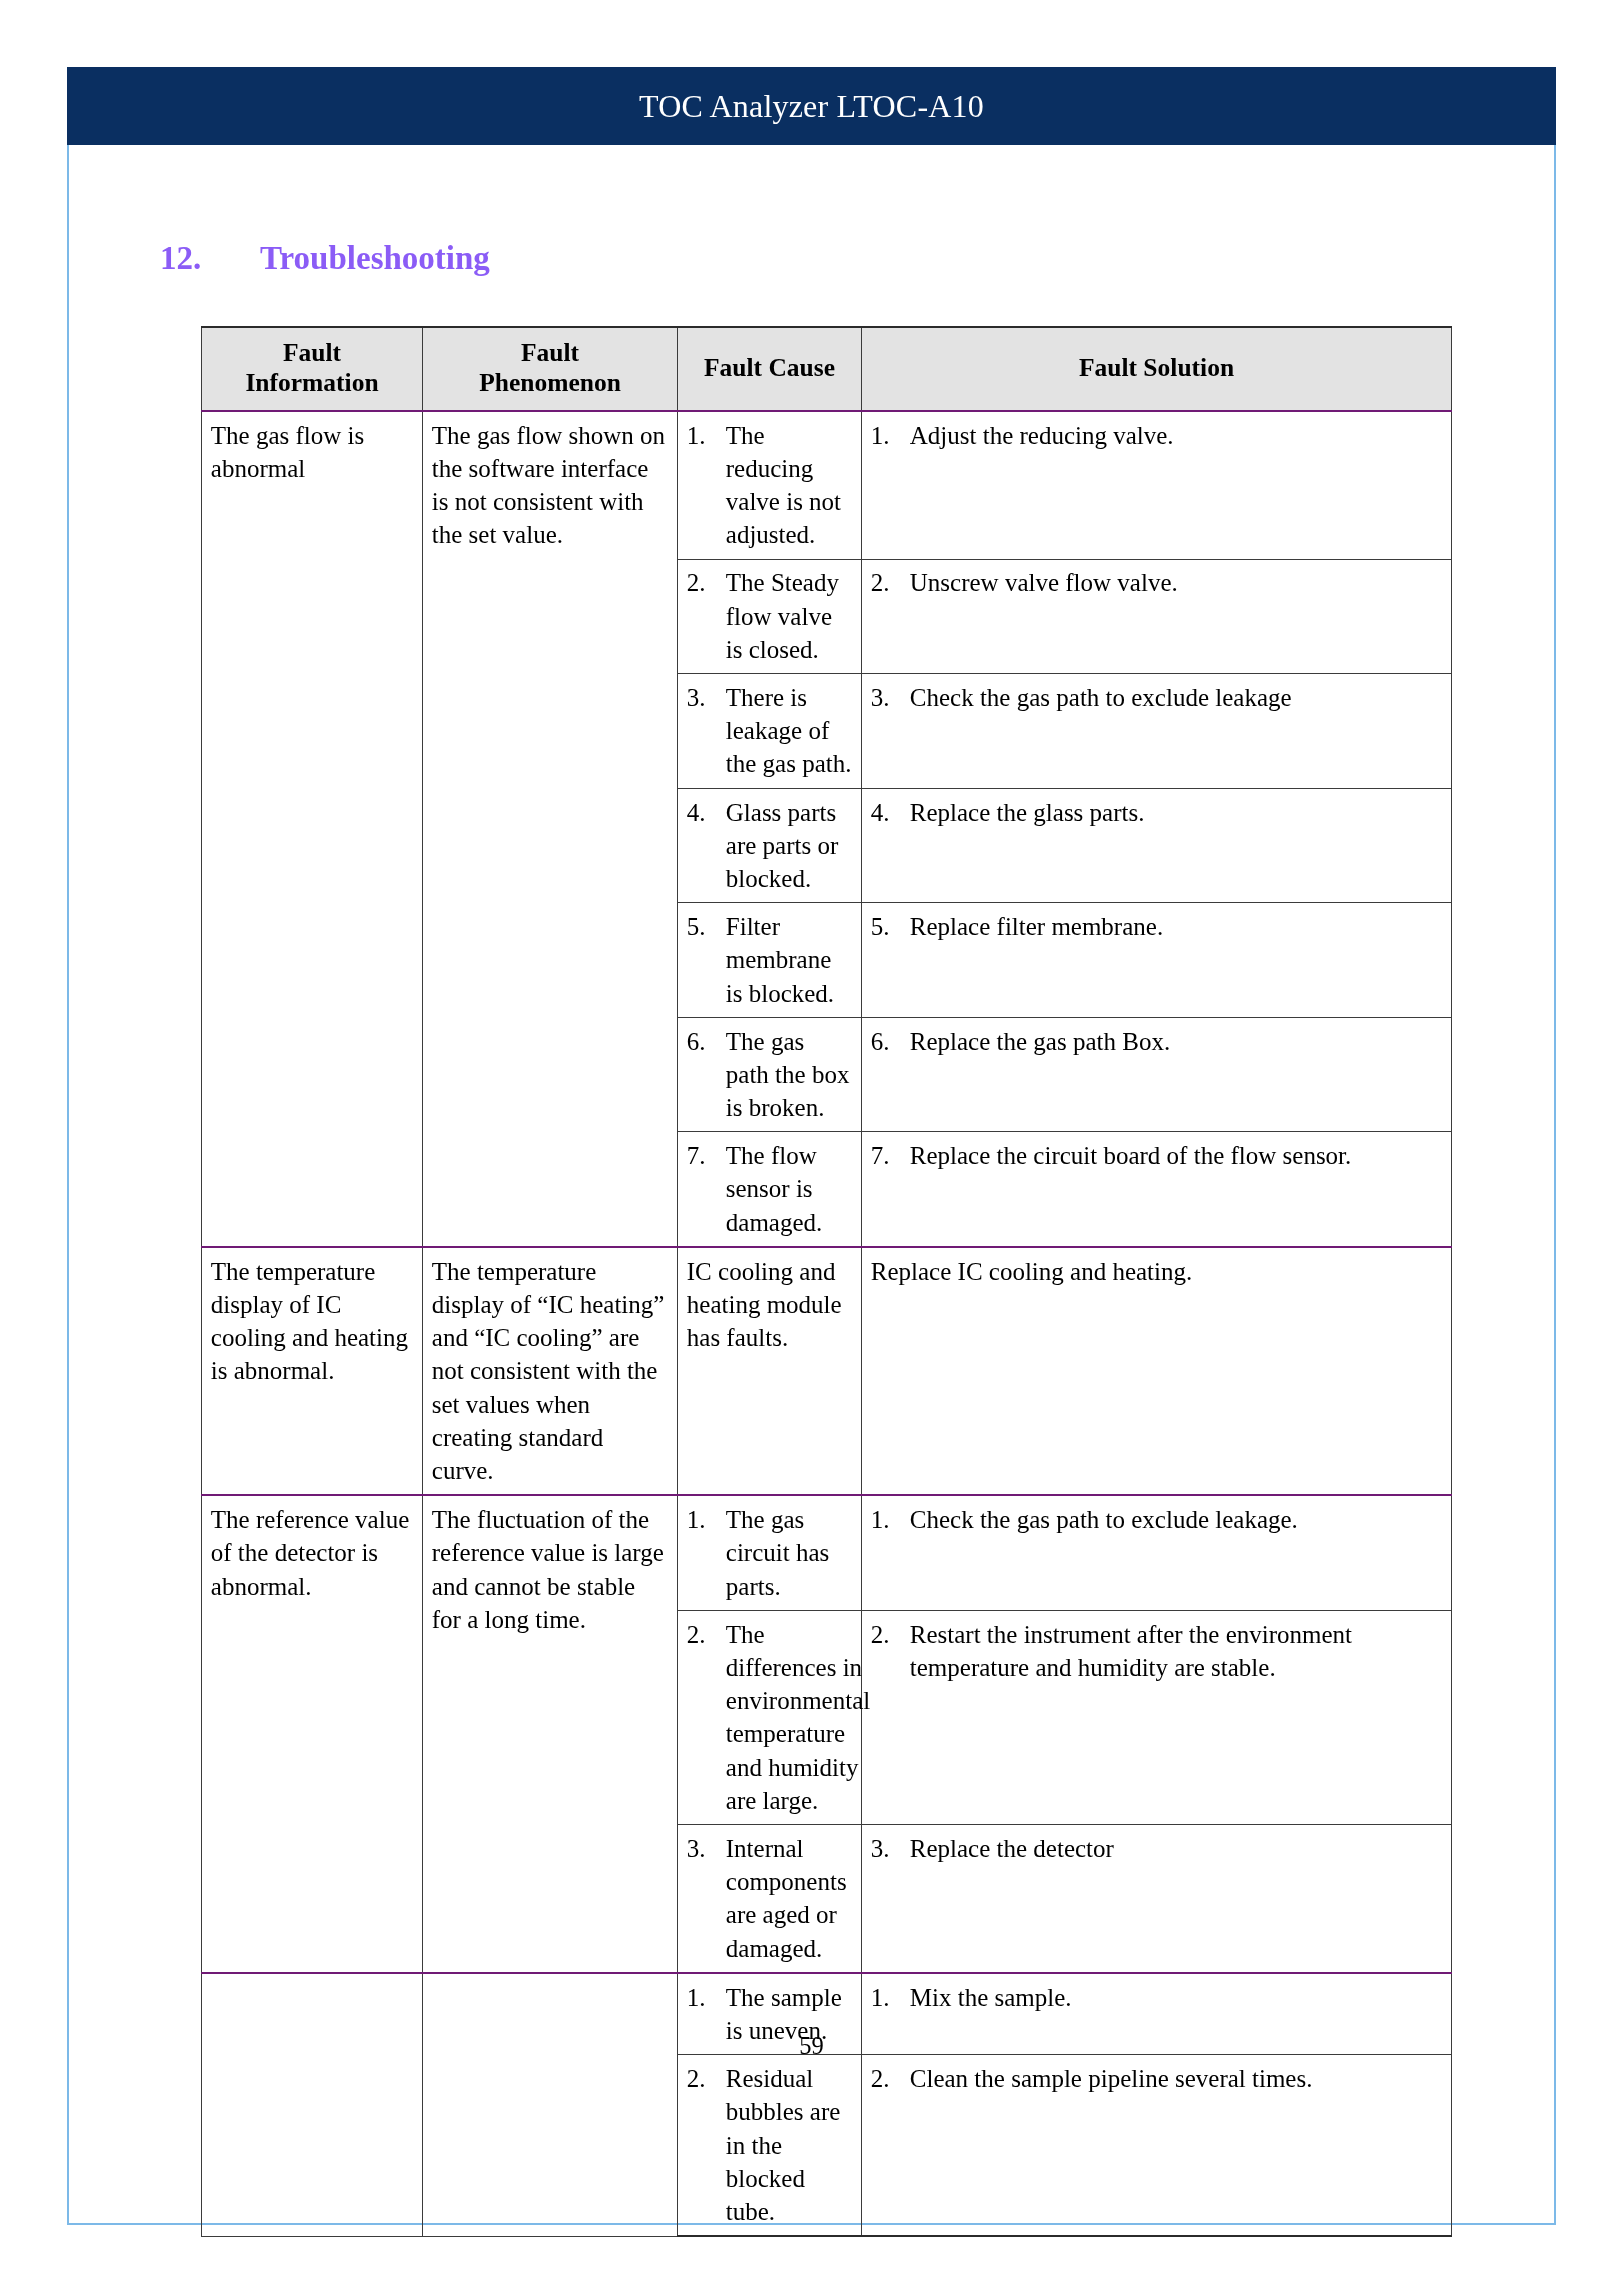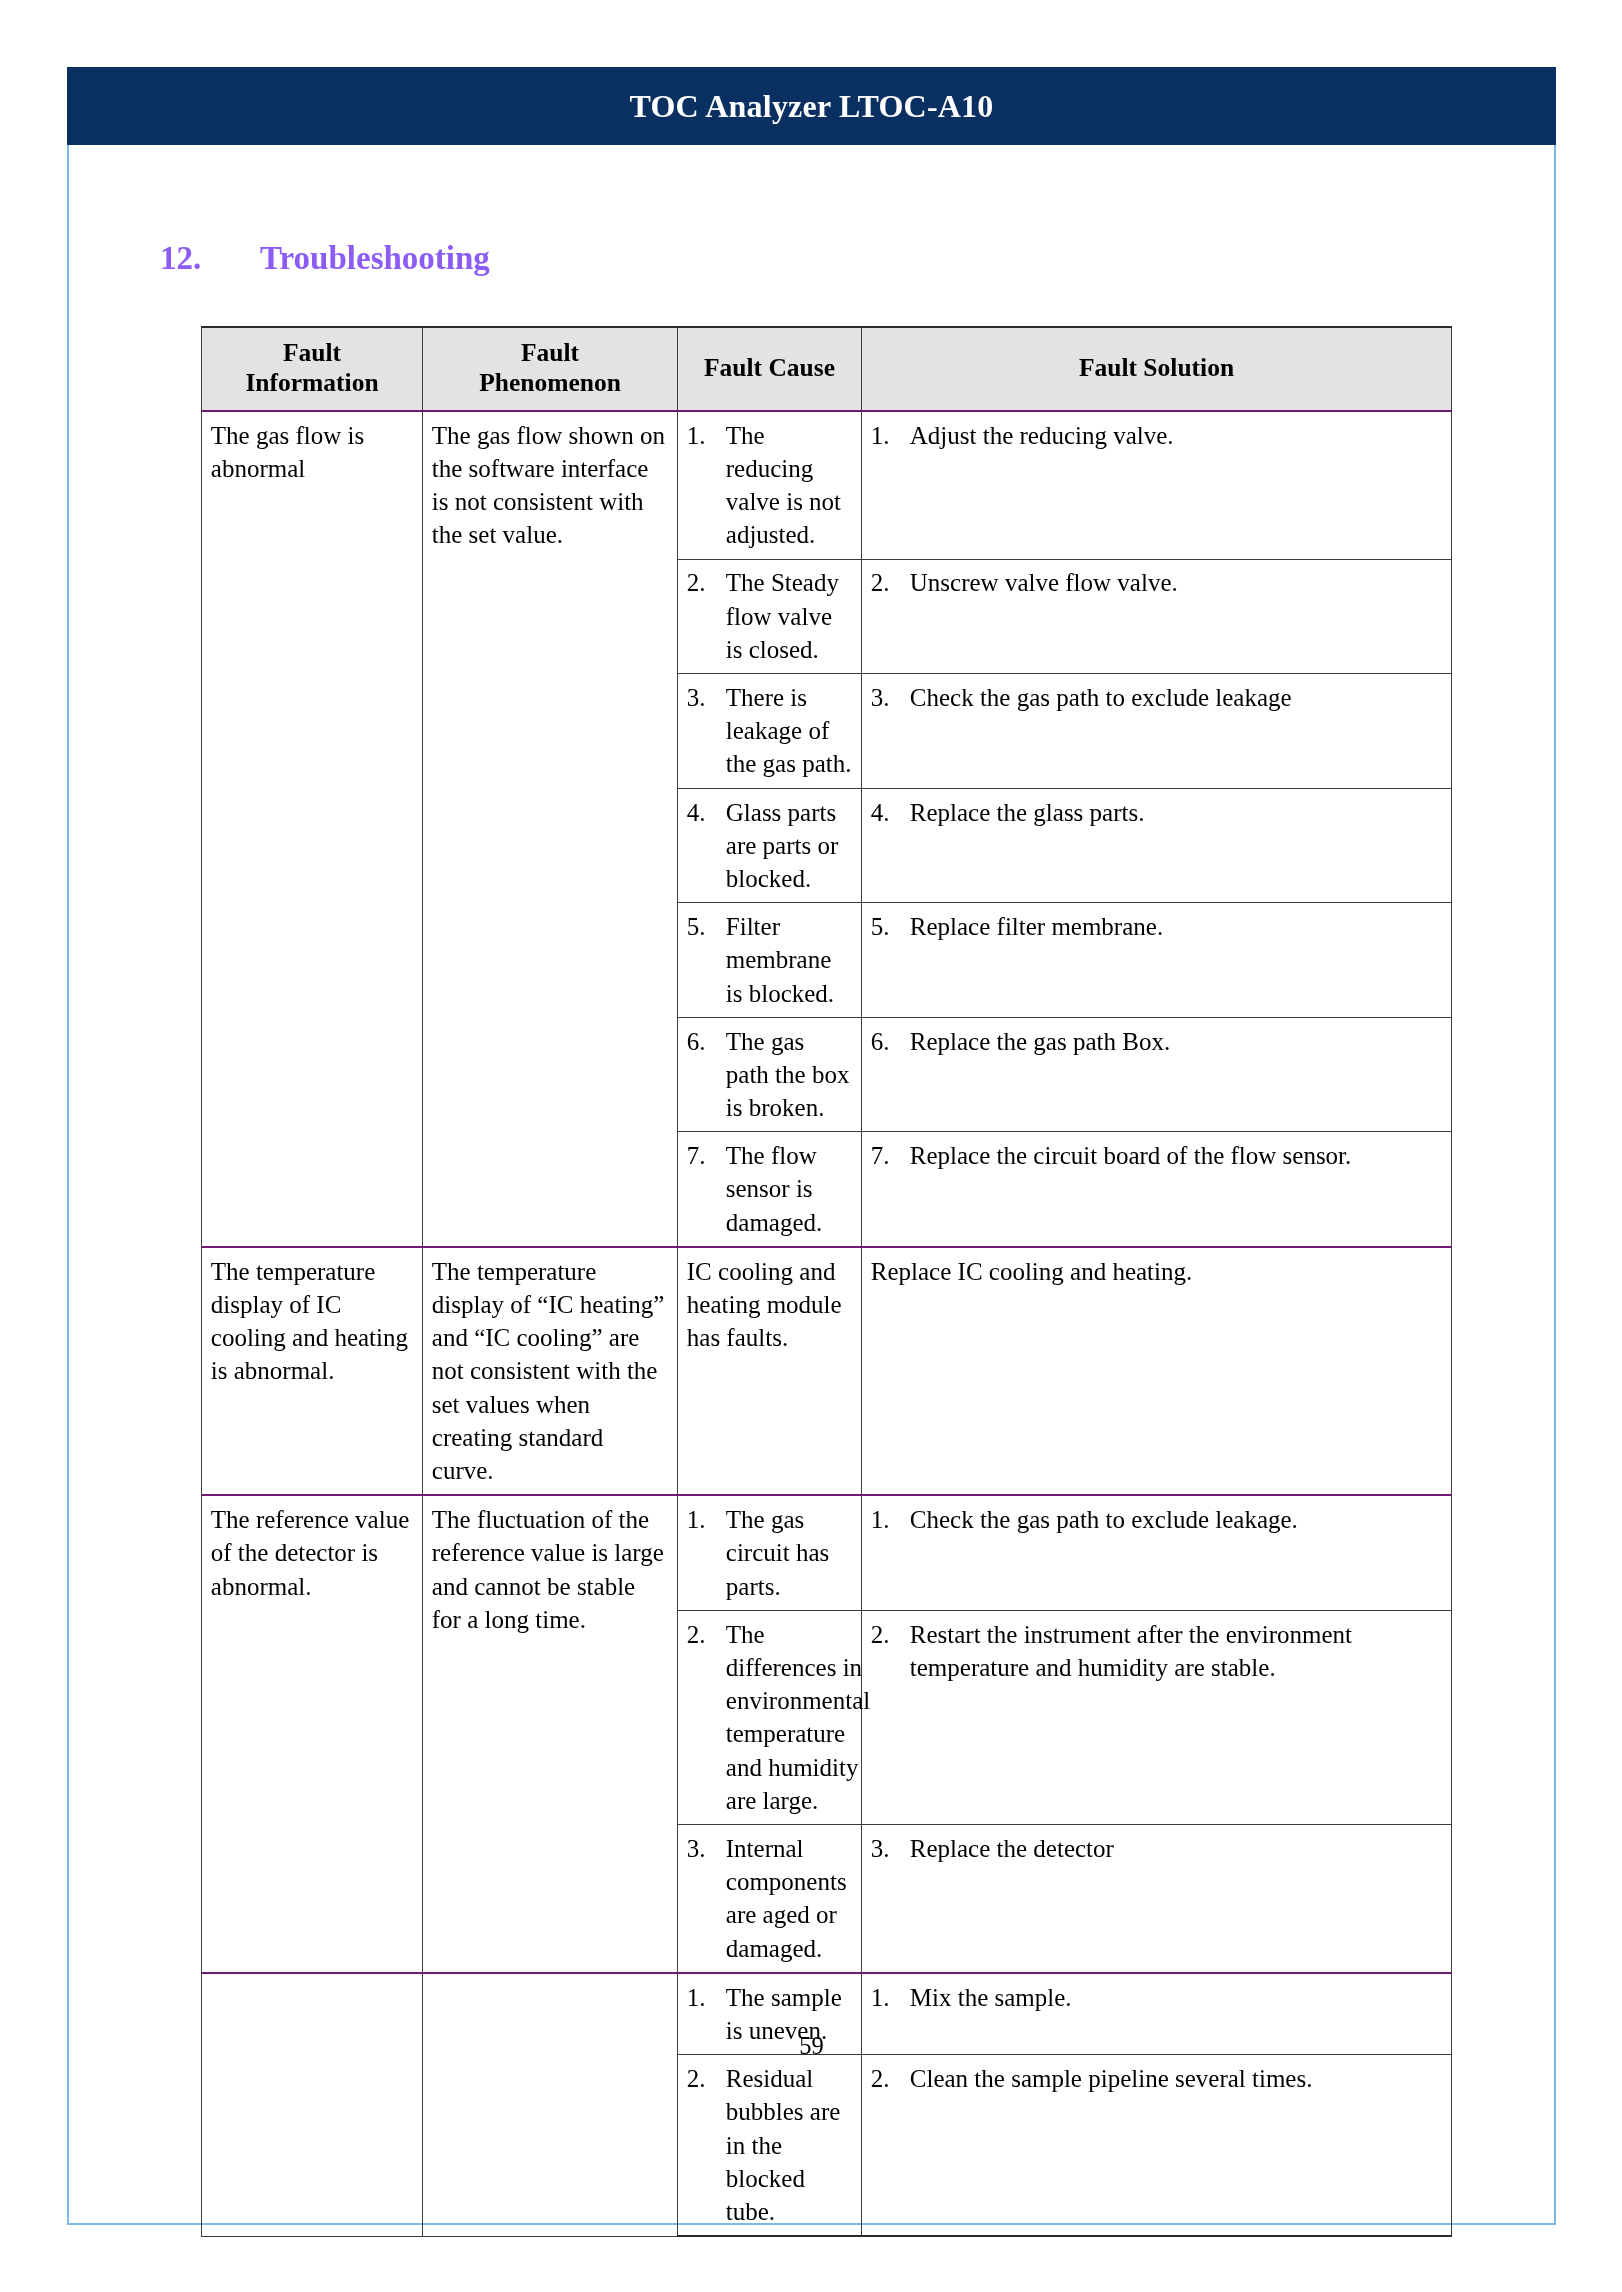--- a/index.html
+++ b/index.html
@@ -35,21 +35,21 @@
     height: 78px;
     background: #0a2f61;
     display: flex;
     align-items: center;
     justify-content: center;
     box-sizing: border-box;
   }
   #doc-header .title {
     color: #ffffff;
     font-family: "Liberation Serif", serif;
-    font-weight: bold;
+    font-weight: normal;
     font-size: 32px;
     letter-spacing: 0.2px;
   }
 
   
   #content {
     position: absolute;
     left: 67px;
     top: 145px;
     width: 1489px;

